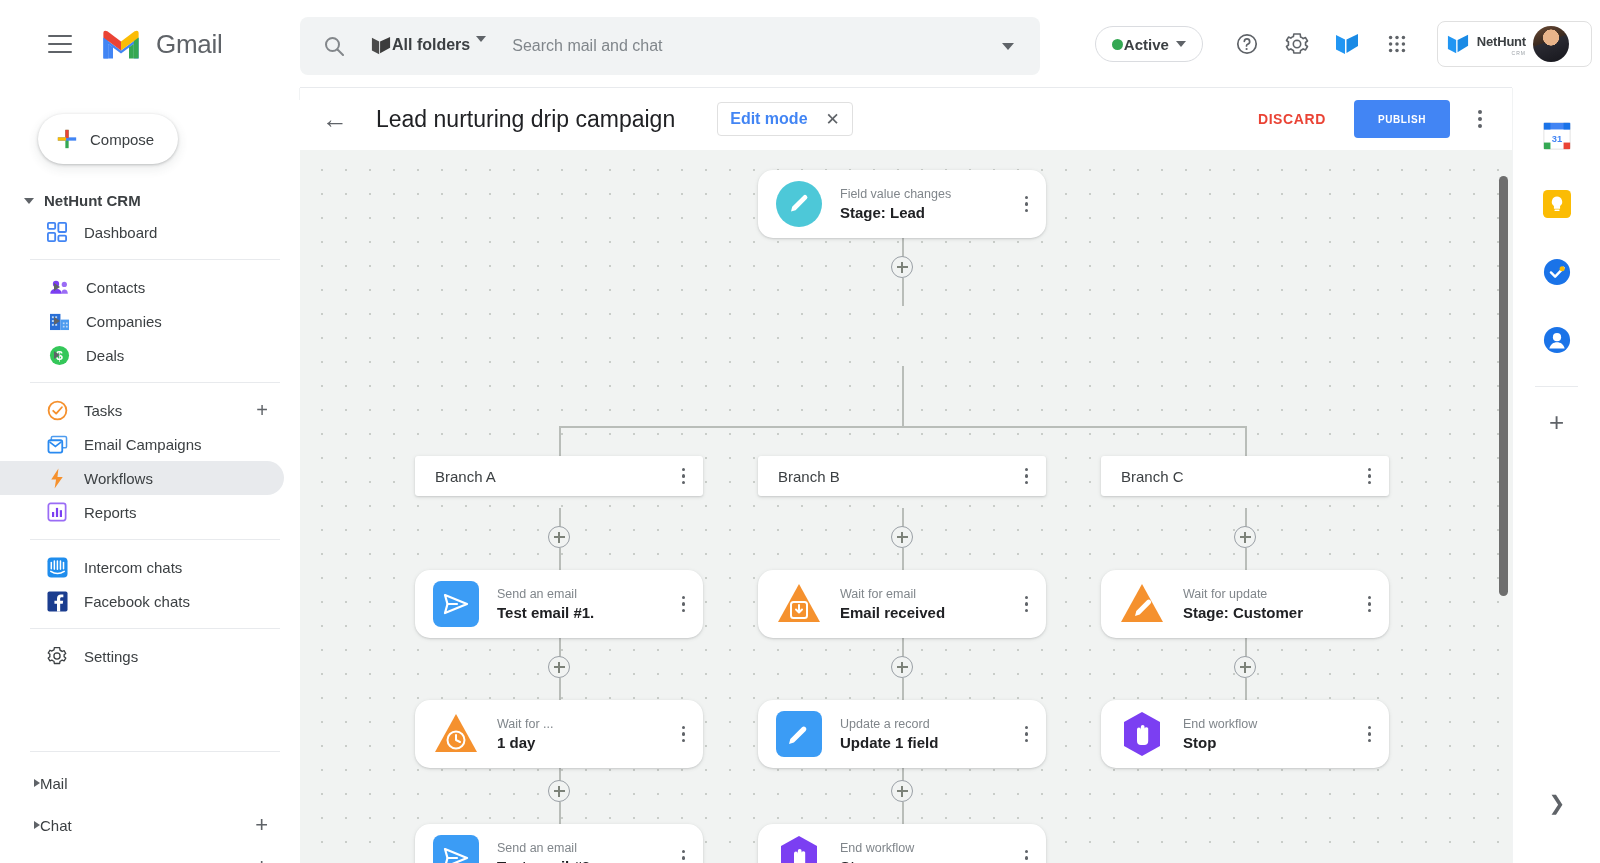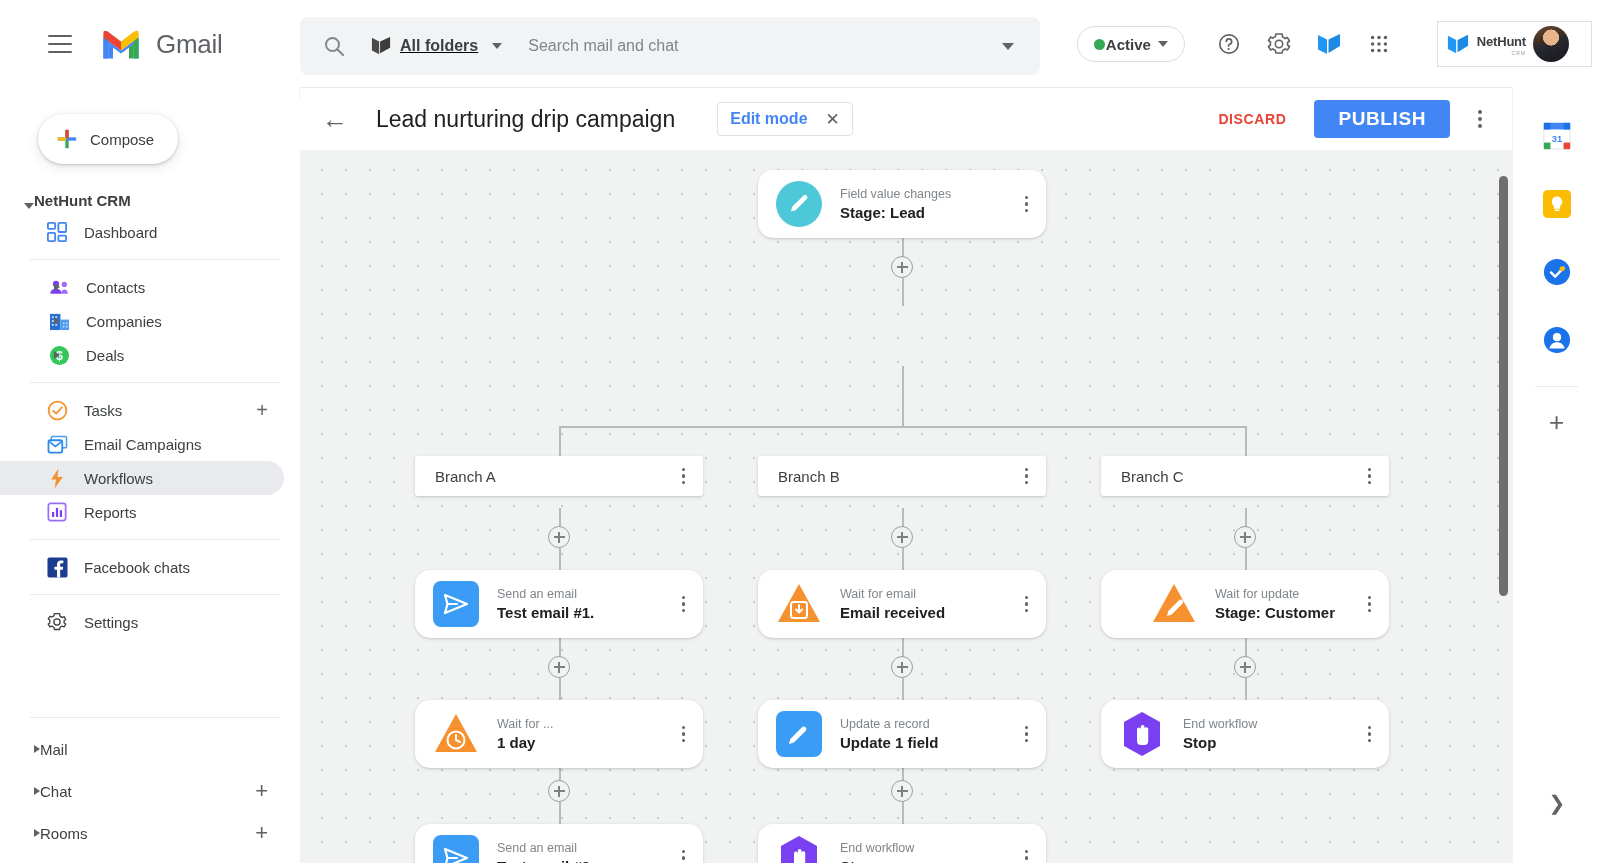--- a/index.html
+++ b/index.html
@@ -21,62 +21,62 @@
   .hamburger span { display:block; height:2px; background:#5f6368; border-radius:2px; }
   .gmail-brand { display:flex; align-items:center; margin-left:28px; }
   .gmail-logo { width:42px; height:32px; position:relative; }
   .gmail-word { font-size:26px; color:#5f6368; margin-left:14px; letter-spacing:-0.3px; font-family:"Liberation Sans", sans-serif;}
 
   .searchwrap {
     position:absolute; left:300px; top:17px; width:740px; height:58px;
     background:#f1f3f4; border-radius:8px; display:flex; align-items:center;
   }
   .search-ic { margin-left:22px; width:24px; height:24px; opacity:.75; }
-  .folder-chip { display:flex; align-items:center; margin-left:24px; gap:8px; cursor:pointer;text-decoration:underline;}
+  .folder-chip { display:flex; margin-left:24px; cursor:pointer;}
   .folder-chip .nh-ic { width:22px; height:20px; }
   .folder-chip .txt { font-size:16px; color:#3c4043; font-weight:bold; }
   .caret-dn { width:0;height:0;border-left:5px solid transparent;border-right:5px solid transparent;border-top:6px solid #5f6368; margin-left:6px;}
   .search-input {
     flex:1; border:none; background:transparent; outline:none;
     font-size:16px; color:#202124; margin-left:26px;
     font-family:"Liberation Sans", sans-serif;
   }
   .search-input::placeholder { color:#80868b; }
   .search-opts { width:0;height:0;border-left:6px solid transparent;border-right:6px solid transparent;border-top:7px solid #5f6368; margin-right:26px; cursor:pointer;}
 
   .topright { position:absolute; right:0; top:0; height:88px; display:flex; align-items:center; gap:0; }
   .status-pill {
     display:flex; align-items:center; gap:1px; border:1px solid #dadce0; border-radius:20px;
     height:36px; padding:0 16px; cursor:pointer; margin-right:22px;
   }
   .status-dot { width:11px;height:11px;border-radius:50%; background:#34a853; }
   .status-pill .txt { font-size:15px; color:#3c4043; font-weight:bold;}
   .ticon { width:44px; height:44px; display:flex; align-items:center; justify-content:center; cursor:pointer; margin-right:6px;}
   .nh-chip {
-    display:flex; align-items:center; gap:7px; border:1px solid #e0e0e0; border-radius:0;
-    height:46px; padding:0 8px 0 8px; margin-left:30px; margin-right:8px; cursor:pointer;
+    display:flex; align-items:center; gap:7px; border:1px solid #e0e0e0; border-radius:8px;
+    height:46px; padding:0 8px 0 8px; margin-left:12px; margin-right:8px; cursor:pointer;
   }
   .nh-chip .label { font-size:13px; font-weight:bold; color:#3c4043; letter-spacing:-0.2px;}
   .nh-chip .sub { font-size:5px; color:#9aa0a6; display:block; text-align:right; letter-spacing:1px;}
   .avatar {
     width:36px;height:36px;border-radius:50%; margin-right:14px; overflow:hidden;
     background: radial-gradient(circle at 50% 32%, #e8b48a 0 26%, transparent 27%),
                 linear-gradient(160deg,#6b4a34 0%,#3a2a20 42%,#2b2b33 43%,#16161c 100%);
   }
 
   
   .sidebar { position:absolute; left:0; top:100px; width:300px; height:775px; background:#fff; overflow:hidden;}
   .compose {
     margin:14px 0 0 38px; width:140px; height:50px; border-radius:26px; background:#fff;
     box-shadow:0 1px 3px rgba(60,64,67,.3), 0 4px 8px 3px rgba(60,64,67,.07);
     display:flex; align-items:center; gap:12px; padding-left:18px; cursor:pointer;
   }
   .compose .lbl { font-size:15px; color:#3c4043; }
 
-  .sect-head { display:flex; align-items:flex-end; gap:0; margin:28px 0 6px 24px; cursor:pointer;}
+  .sect-head { display:flex; align-items:center; gap:10px; margin:28px 0 6px 24px; cursor:pointer;}
   .sect-head .tri { width:0;height:0;border-left:5px solid transparent;border-right:5px solid transparent;border-top:6px solid #5f6368;}
   .sect-head .t { font-size:15px; font-weight:bold; color:#3c4043; }
 
   .nav-item {
     display:flex; align-items:center; height:34px; margin:0 16px 0 0; padding-left:46px;
     border-radius:0 17px 17px 0; cursor:pointer; position:relative; gap:16px;
   }
   .nav-item.sub { padding-left:48px; }
   .nav-item.active { background:#e8eaed; }
   .nav-item .lbl { font-size:15px; color:#3c4043; }
@@ -98,21 +98,21 @@
   .edit-chip {
     margin-left:42px; height:34px; border:1px solid #e0e0e0; border-radius:4px;
     display:flex; align-items:center; gap:18px; padding:0 12px; cursor:pointer;
   }
   .edit-chip .t { font-size:16px; color:#4285f4; font-weight:bold;}
   .edit-chip .x { font-size:17px; color:#5f6368; }
   .wf-actions { position:absolute; right:18px; display:flex; align-items:center; gap:0; }
   .discard { color:#ea4335; font-size:14px; font-weight:bold; letter-spacing:.6px; cursor:pointer; padding:10px 16px;}
   .publish {
     background:#4285f4; color:#fff; border:none; border-radius:4px; height:38px; padding:0 24px;
-    font-size:19px; font-weight:bold; letter-spacing:.6px; cursor:pointer; margin-left:12px;
+    font-size:10px; font-weight:bold; letter-spacing:.6px; cursor:pointer; margin-left:12px;
     font-family:"Liberation Sans", sans-serif;
   }
   .kebab-v { width:28px; display:flex; flex-direction:column; align-items:center; gap:3px; cursor:pointer; margin-left:16px;}
   .kebab-v i { width:4px;height:4px;border-radius:50%; background:#5f6368; display:block;}
 
   
   .canvas {
     position:absolute; left:0; top:62px; width:1212px; height:713px;
     background-color:#f1f3f2;
     background-image: radial-gradient(#c9cdc9 1.1px, transparent 1.2px);
@@ -377,20 +377,36 @@
           <rect x="5.5" y="11" width="2.4" height="5.5" fill="#7b3ff2"></rect>
           <rect x="9.8" y="6.5" width="2.4" height="10" fill="#7b3ff2"></rect>
           <rect x="14.1" y="9" width="2.4" height="7.5" fill="#7b3ff2"></rect>
         </svg>
       </span>
       <span class="lbl">Reports</span>
     </div>
 
     <div class="divider"></div>
 
+    <div class="nav-item">
+      <span class="ico">
+        <svg width="21" height="21" viewBox="0 0 22 22">
+          <rect x="0.5" y="0.5" width="21" height="21" rx="4" fill="#1f8ded"></rect>
+          <g fill="#fff">
+            <rect x="3.7" y="5" width="1.6" height="8" rx="0.8"></rect>
+            <rect x="6.9" y="3.5" width="1.6" height="10" rx="0.8"></rect>
+            <rect x="10.1" y="3.3" width="1.6" height="10.4" rx="0.8"></rect>
+            <rect x="13.3" y="3.5" width="1.6" height="10" rx="0.8"></rect>
+            <rect x="16.5" y="5" width="1.6" height="8" rx="0.8"></rect>
+            <path d="M4 15 Q11 19.5 18 15" fill="none" stroke="#fff" stroke-width="1.7" stroke-linecap="round"></path>
+          </g>
+        </svg>
+      </span>
+      <span class="lbl">Intercom chats</span>
+    </div>
 
     <div class="nav-item">
       <span class="ico">
         <svg width="21" height="21" viewBox="0 0 22 22">
           <rect x="0.5" y="0.5" width="21" height="21" rx="2" fill="#1b3d8f"></rect>
           <path d="M13.8 21.5 V13.3 h2.7 l.45-3.2 H13.8 V8.1 c0-.93.3-1.56 1.63-1.56 h1.7 V3.7 c-.3-.04-1.3-.13-2.5-.13-2.46 0-4.15 1.5-4.15 4.27 v2.26 H7.8 v3.2 h2.68 v8.2 z" fill="#fff"></path>
         </svg>
       </span>
       <span class="lbl">Facebook chats</span>
     </div>
@@ -553,21 +569,21 @@
           <span class="sub">Wait for email</span>
           <span class="main">Email received</span>
         </span>
         <span class="kb">
             <i></i>
             <i></i>
             <i></i>
           </span>
       </div>
 
-      <div class="node" style="left:801px; top:420px; width:288px;padding-left:32px;">
+      <div class="node" style="left:801px; top:420px; width:288px;">
         <span class="shape">
           <svg width="46" height="46" viewBox="0 0 46 46">
             <path d="M23 3 L44 41 H2 Z" fill="#f5912e"></path>
             <path d="M16 35 L17.3 30 L28 19.3 a2.4 2.4 0 0 1 3.4 3.4 L20.7 33.4 Z" fill="#fff"></path>
           </svg>
         </span>
         <span class="texts">
           <span class="sub">Wait for update</span>
           <span class="main">Stage: Customer</span>
         </span>

